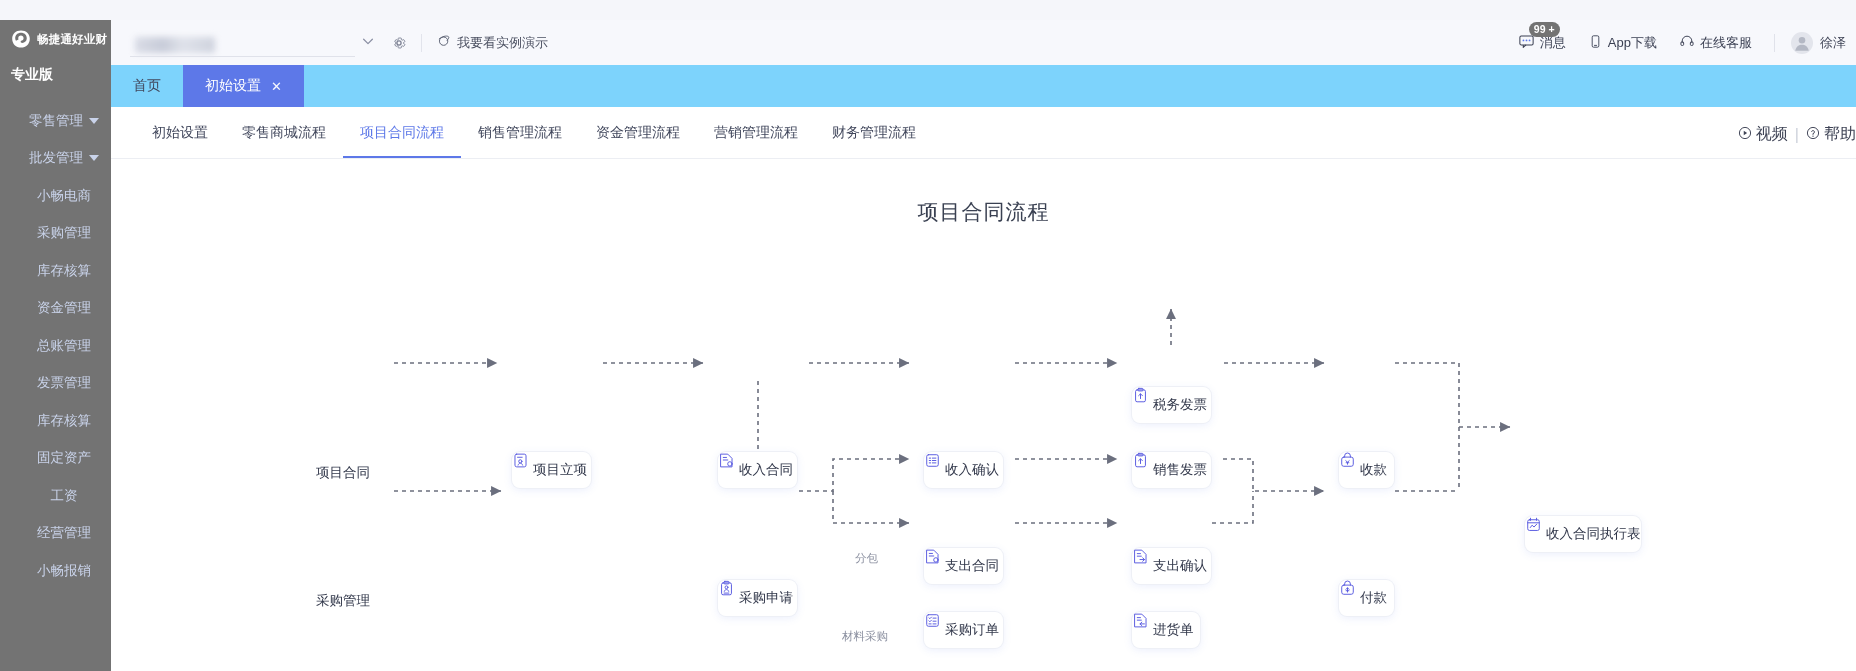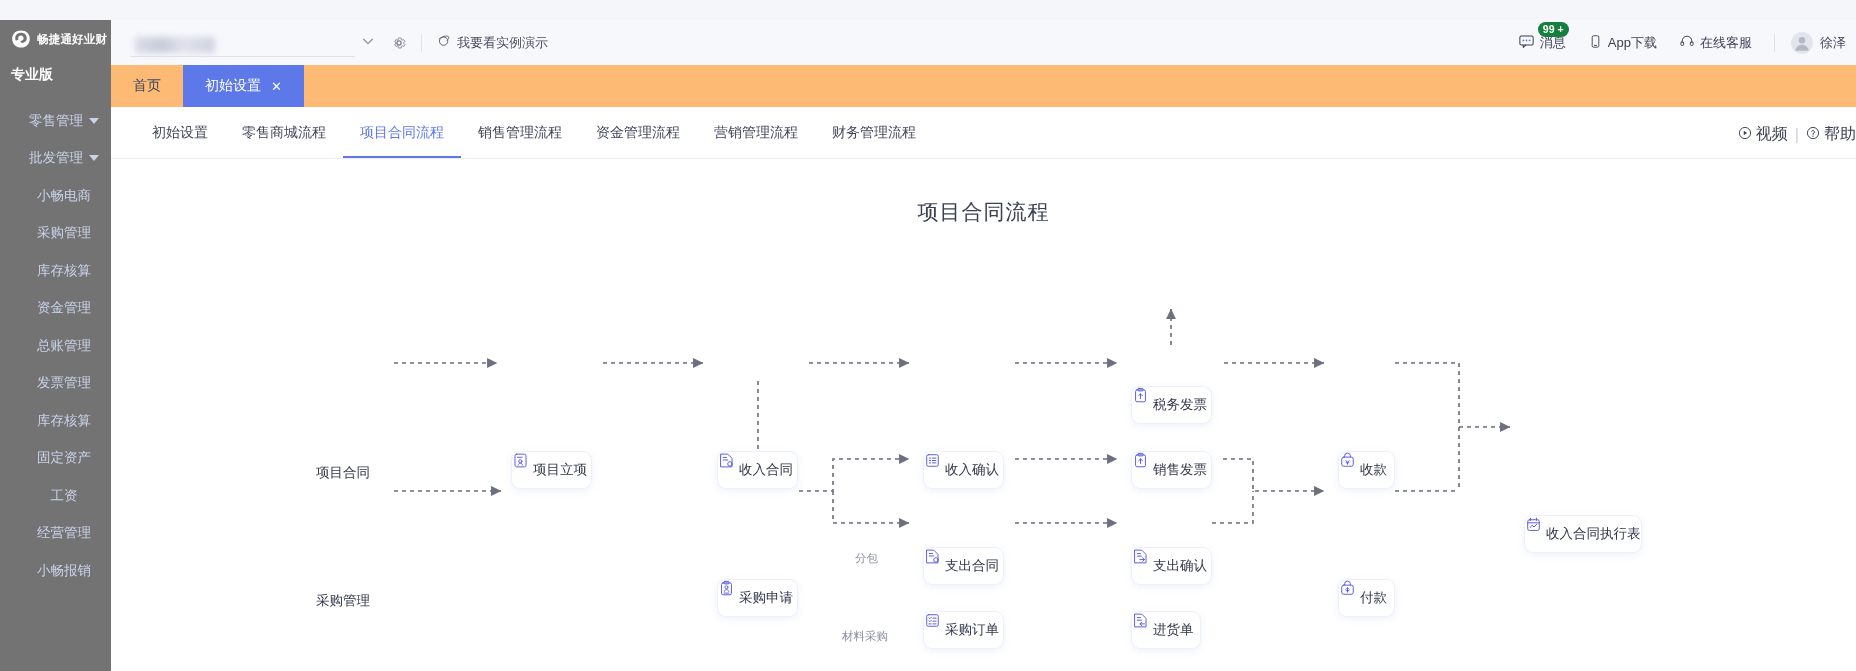--- a/index.html
+++ b/index.html
@@ -42,30 +42,30 @@
     filter: blur(3px); border-radius:2px;
   }
   .org-underline { position:absolute; left:0; bottom:0; width:225px; height:1px; background:#e0e2ea; }
   .hdr-chevron { margin-left:6px; color:#8a8fa3; font-size:14px; cursor:pointer; }
   .hdr-gear { margin-left:16px; color:#7a7f92; cursor:pointer; display:flex; }
   .hdr-divider { width:1px; height:18px; background:#e2e4ec; margin:0 14px; }
   .hdr-demo { display:flex; align-items:center; gap:5px; color:#4a4f60; font-size:13px; cursor:pointer; }
   .hdr-right { margin-left:auto; display:flex; align-items:center; padding-right:10px; }
   .hdr-btn { display:flex; align-items:center; gap:5px; color:#3a3f52; font-size:13px; margin-left:22px; cursor:pointer; position:relative; }
   .badge {
-    position:absolute; left:20px; top:-11px; background:#15803d; color:#fff;
+    position:absolute; left:11px; top:-11px; background:#737373; color:#fff;
     font-size:10.5px; font-weight:700; border-radius:9px; padding:1px 5px 1px 5px; line-height:13px;
     white-space:nowrap;
   }
   .hdr-sep { width:1px; height:18px; background:#e0e2ea; margin:0 16px 0 22px; }
   .avatar { width:22px; height:22px; border-radius:50%; background:#e3e5ec; display:flex; align-items:center; justify-content:center; }
   .user-name { font-size:13px; color:#3a3f52; margin-left:7px; white-space:nowrap; }
 
   
-  #tabbar { position:absolute; left:111px; top:65px; right:0; height:42px; background:#fdba74; display:flex; align-items:flex-end; }
+  #tabbar { position:absolute; left:111px; top:65px; right:0; height:42px; background:#7dd3fc; display:flex; align-items:flex-end; }
   .ptab { height:42px; display:flex; align-items:center; padding:0 22px; font-size:14px; color:#41475c; cursor:pointer; }
   .ptab.active { background:#5d78e8; color:#ffffff; }
   .ptab .x { margin-left:10px; font-size:13px; opacity:.95; }
 
   
   #card { position:absolute; left:111px; top:107px; right:0; bottom:0; background:#ffffff; }
   #subtabs { position:relative; height:52px; border-bottom:1px solid #eceef3; display:flex; align-items:center; padding-left:24px; }
   .stab { font-size:14px; color:#41475c; padding:0 17px; height:51px; display:flex; align-items:center; cursor:pointer; white-space:nowrap; }
   .stab.active { color:#5d78e8; box-shadow: inset 0 -2px 0 0 #5d78e8; }
   .subtab-right { position:absolute; right:0px; top:17px; display:flex; align-items:center; font-size:16px; color:#3f4456; }

